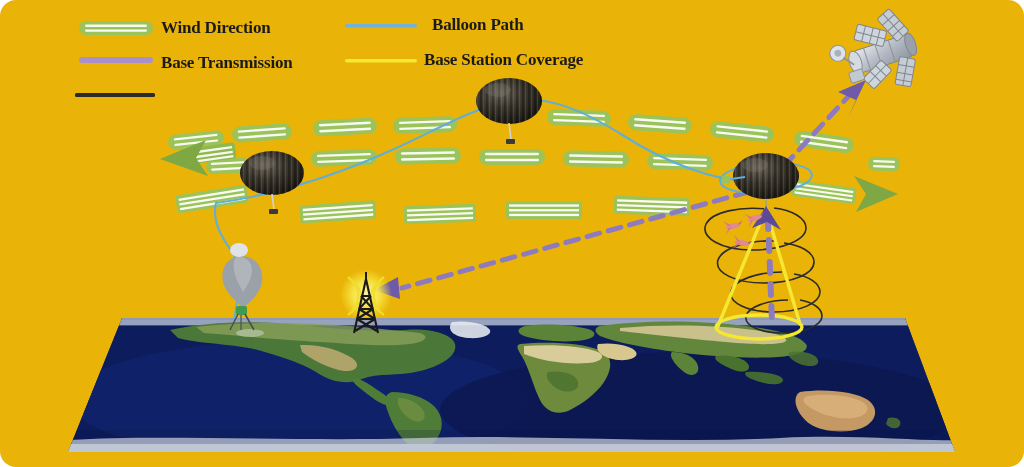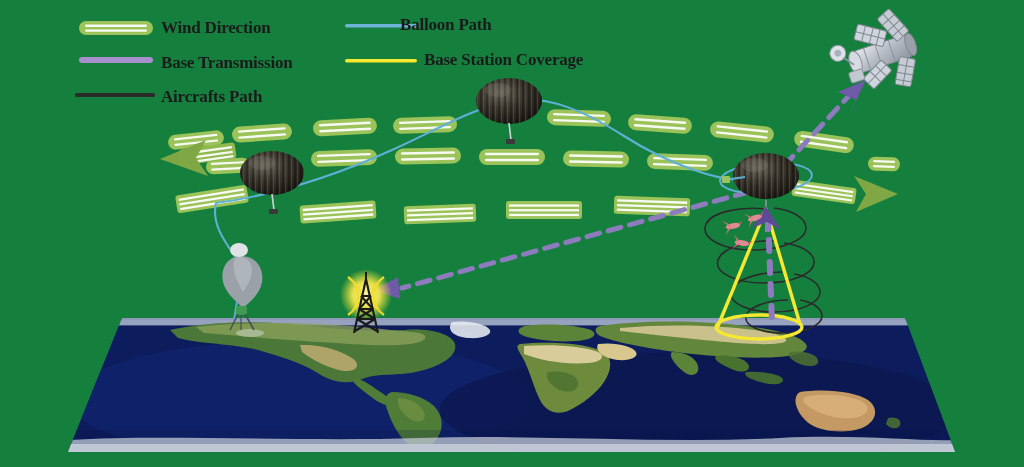--- a/index.html
+++ b/index.html
@@ -1,33 +1,33 @@
 <!DOCTYPE html>
 <html><head>
 <meta charset="utf-8">
 <title>High-Altitude Balloon Communication Network Diagram</title>
 <style>
   html,body{margin:0;padding:0;background:#ffffff;}
   body{width:1024px;height:467px;overflow:hidden;
        font-family:"Liberation Serif",serif;}
-  #stage{position:relative;width:1024px;height:467px;background:#15803d;}
+  #stage{position:relative;width:1024px;height:467px;background:#eab308;border-radius:16px;}
   #scene{position:absolute;left:0;top:0;width:1024px;height:467px;}
   .legend-label{
       position:absolute;
       font-family:"Liberation Serif",serif;
       font-weight:bold;
       font-size:17px;
       color:#1a1a1a;
       white-space:nowrap;
       letter-spacing:-0.2px;
   }
   #lbl-wind{left:161px;top:18px;}
   #lbl-data{left:161px;top:53px;}
   #lbl-air{left:161px;top:87px;}
-  #lbl-balloon{left:400px;top:15px;}
+  #lbl-balloon{left:432px;top:15px;}
   #lbl-base{left:424px;top:50px;}
 </style>
 </head>
 <body>
 
 <div id="stage">
 
   <svg id="scene" viewBox="0 0 1024 467">
     <defs>
 
@@ -476,17 +476,16 @@
       </g>
 
       <g>
         <rect x="345" y="59" width="72" height="3.6" rx="1.8" fill="#F5E833"></rect>
       </g>
     </g>
   </svg>
 
   <div class="legend-label" id="lbl-wind">Wind Direction</div>
   <div class="legend-label" id="lbl-data">Base Transmission</div>
-  <div class="legend-label" id="lbl-air">Aircrafts Path</div>
   <div class="legend-label" id="lbl-balloon">Balloon Path</div>
   <div class="legend-label" id="lbl-base">Base Station Coverage</div>
 
 </div>
 
 </body></html>

